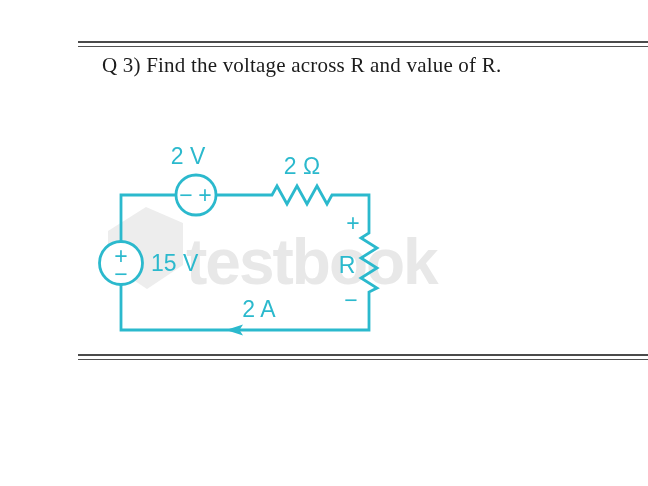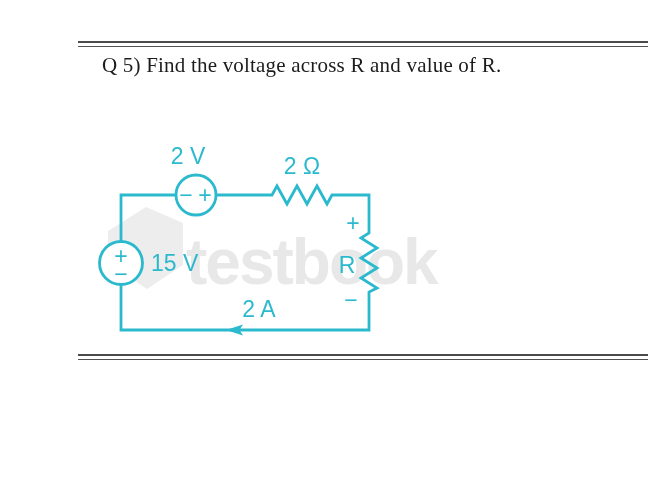--- a/index.html
+++ b/index.html
@@ -53,21 +53,21 @@
     letter-spacing: -2px;
   }
 </style>
 </head>
 <body>
 
 <div class="page">
 
   <div class="rule rule-top"></div>
 
-  <div class="title">Q 5) Find the voltage across R and value of R.</div>
+  <div class="title">Q 3) Find the voltage across R and value of R.</div>
 
   <svg class="circuit-svg" width="400" height="215" viewBox="80 140 400 215" xmlns="http://www.w3.org/2000/svg">
 
     <g>
       <polygon points="108,231 146,207 183,223 183,265 147,289 108,263" fill="#ededed"></polygon>
       <text class="wm-text" x="186" y="284" fill="#e8e8e8">testbook</text>
     </g>
 
     <g stroke="#2bb9cd">
       <path class="wire" d="M121,242 V195 H176

